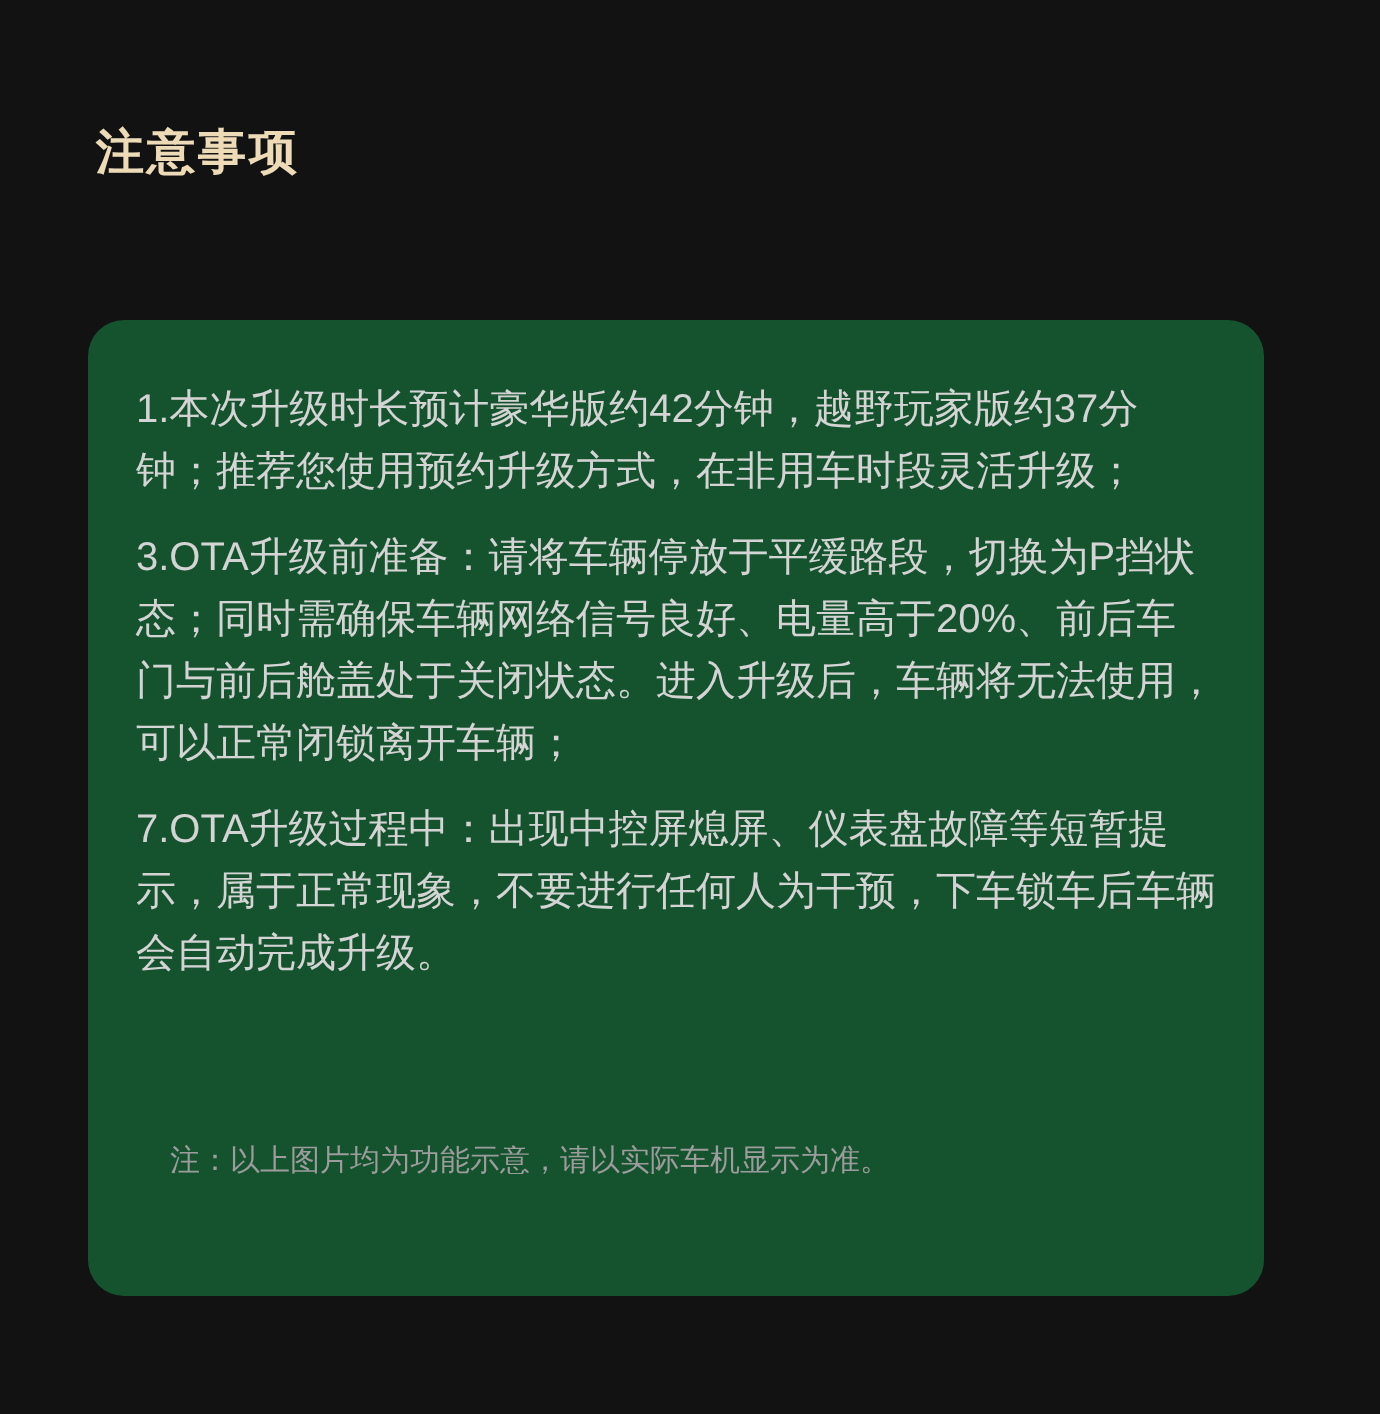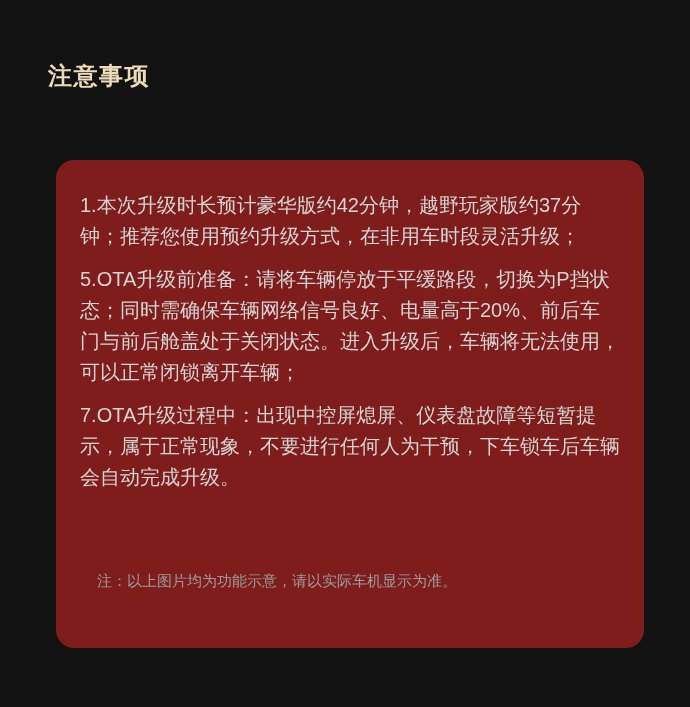--- a/index.html
+++ b/index.html
@@ -19,26 +19,26 @@
     left: 48px;
     top: 60px;
     margin: 0;
     font-size: 24px;
     font-weight: 700;
     letter-spacing: 1.5px;
     color: #EDDBB8;
   }
   .notes-card {
     position: absolute;
-    left: 56px;
+    left: 44px;
     top: 160px;
     width: 588px;
     height: 488px;
     box-sizing: border-box;
-    background: #7f1d1d;
+    background: #14532d;
     border-radius: 18px;
     padding: 30px 24px 0 24px;
   }
   .note-item {
     margin: 0 0 12px 0;
     font-size: 20px;
     line-height: 31px;
     color: #D4D4D4;
     text-align: left;
     word-break: break-all;
@@ -57,18 +57,18 @@
 </head>
 <body>
 
 <h1 class="page-title">注意事项</h1>
 
 <div class="notes-card">
 
   <p class="note-item">1.本次升级时长预计豪华版约42分钟，越野玩家版约37分钟；推荐您使用预约升级方式，在非用车时段灵活升级；</p>
 
 
-  <p class="note-item">5.OTA升级前准备：请将车辆停放于平缓路段，切换为P挡状态；同时需确保车辆网络信号良好、电量高于20%、前后车门与前后舱盖处于关闭状态。进入升级后，车辆将无法使用，可以正常闭锁离开车辆；</p>
+  <p class="note-item">3.OTA升级前准备：请将车辆停放于平缓路段，切换为P挡状态；同时需确保车辆网络信号良好、电量高于20%、前后车门与前后舱盖处于关闭状态。进入升级后，车辆将无法使用，可以正常闭锁离开车辆；</p>
 
   <p class="note-item">7.OTA升级过程中：出现中控屏熄屏、仪表盘故障等短暂提示，属于正常现象，不要进行任何人为干预，下车锁车后车辆会自动完成升级。</p>
 
   <p class="disclaimer">注：以上图片均为功能示意，请以实际车机显示为准。</p>
 </div>
 
 </body></html>

